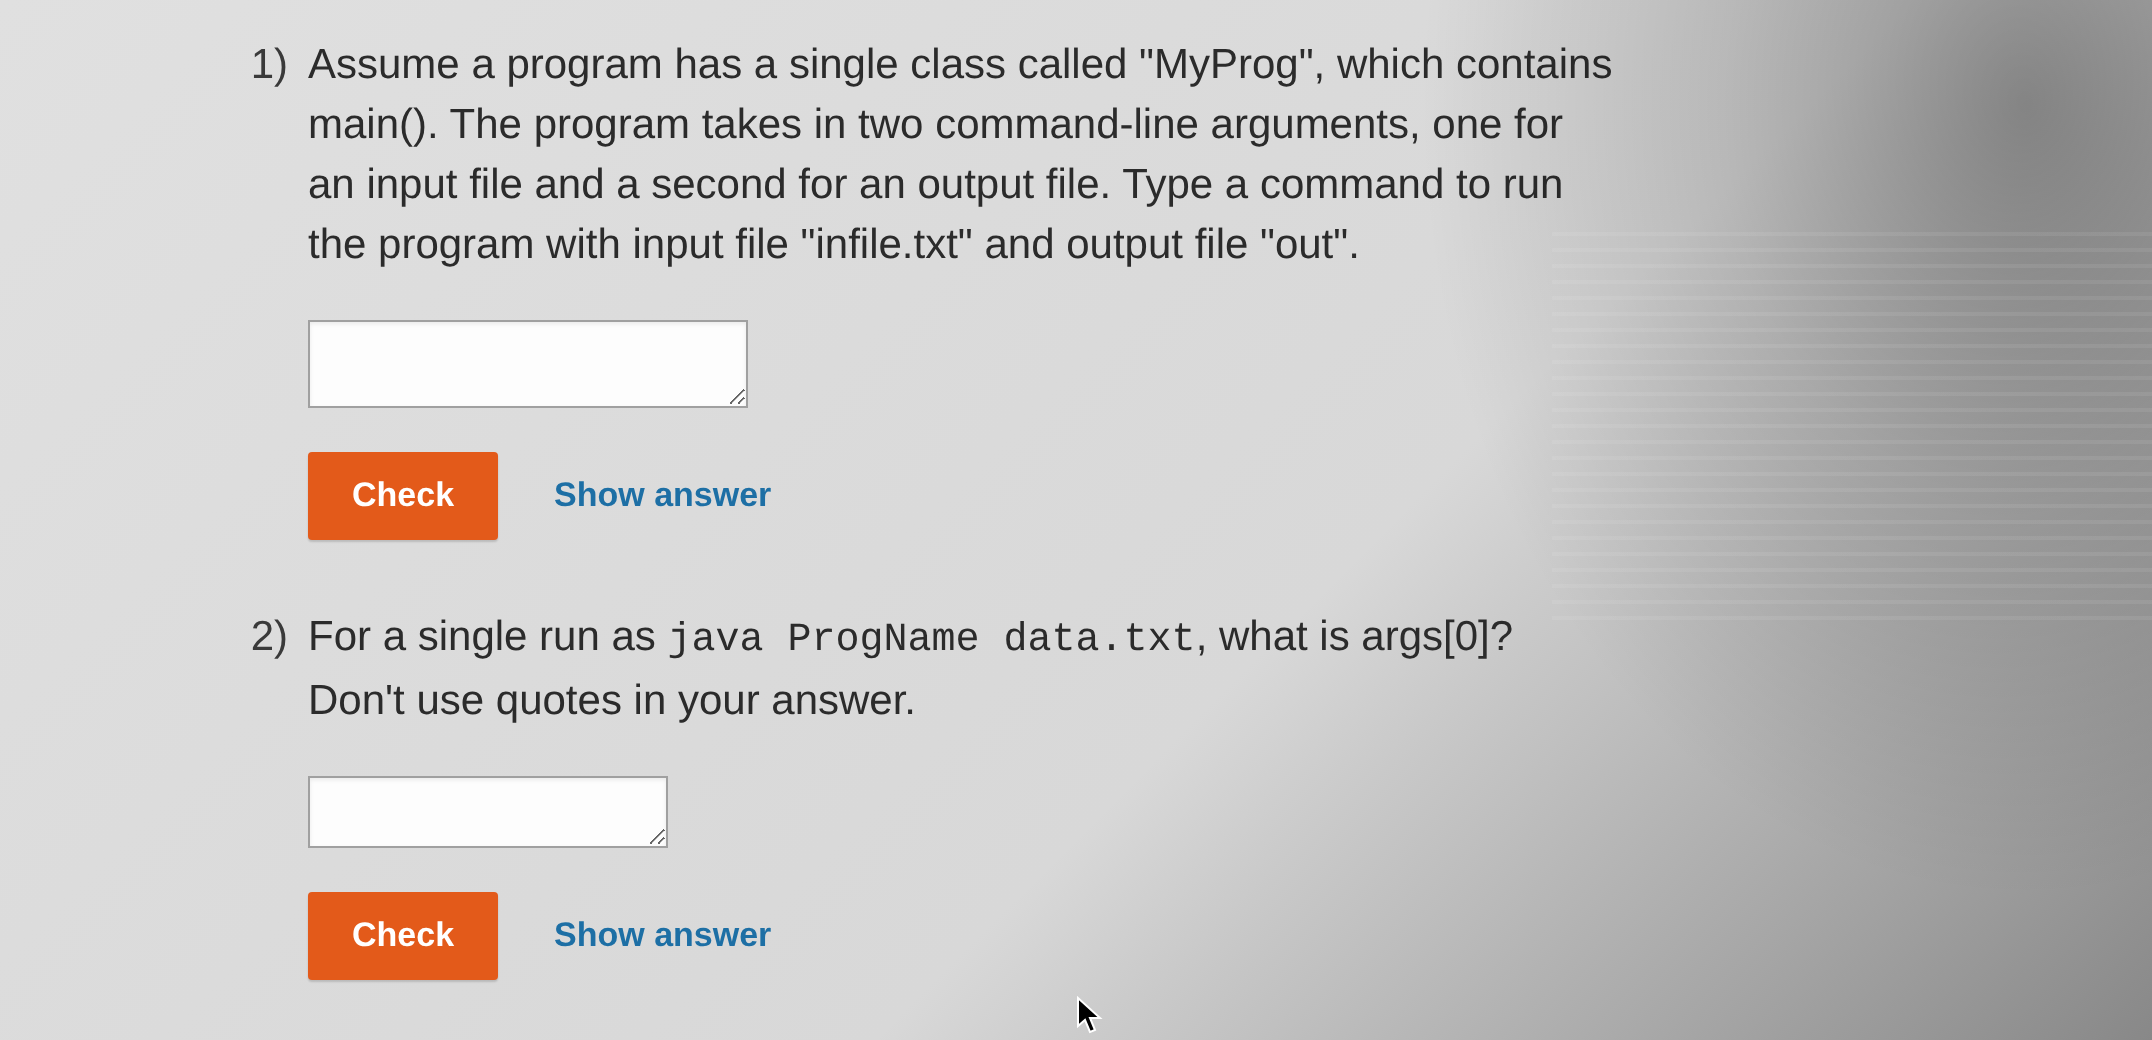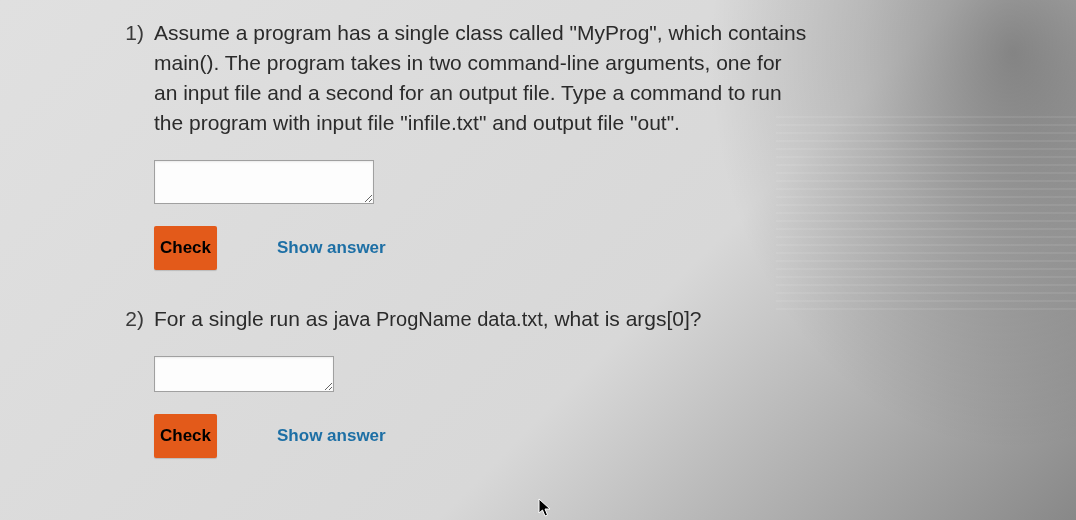--- a/index.html
+++ b/index.html
@@ -45,21 +45,21 @@
       text-align: right;
     }
     .qtext {
       color: #2b2b2b;
       font-size: 21px;
       line-height: 30px;
       max-width: 820px;
     }
     .qtext .line { display: block; }
     code.mono {
-      font-family: Liberation Sans, sans-serif;
+      font-family: Liberation Mono, monospace;
       font-size: 20px;
     }
     .answer-area {
       margin-left: 34px;
       margin-top: 22px;
     }
     textarea.answer-input {
       display: block;
       border: 1px solid #a0a0a0;
       background: #fdfdfd;
@@ -73,38 +73,37 @@
     .q2-input { width: 180px; height: 36px; }
     .button-row {
       margin-left: 34px;
       margin-top: 22px;
       display: flex;
       align-items: center;
       gap: 26px;
     }
     .btn-check {
       background: #e35a1a;
-      color: #000000;
+      color: #ffffff;
       border: none;
-      padding: 12px 6px;
+      padding: 12px 22px;
       font-size: 17px;
       font-weight: bold;
       cursor: pointer;
       border-radius: 2px;
       box-shadow: 0 1px 1px rgba(0,0,0,0.15);
     }
     .link-show {
       color: #1d6fa5;
       background: none;
       border: none;
       font-size: 17px;
       font-weight: bold;
       cursor: pointer;
       padding: 4px 2px;
-      margin-left: 32px;
     }
     .cursor {
       position: absolute;
       left: 538px;
       top: 498px;
       width: 14px;
       height: 20px;
       pointer-events: none;
     }
   </style>
@@ -135,20 +134,21 @@
     </div>
   </div>
 
   <div class="question-block">
     <div class="qrow">
       <div class="qnum">2)</div>
       <div class="qtext">
         <span class="line">
           <span>For a single run as </span><code class="mono">java ProgName data.txt</code><span>, what is args[0]?</span>
         </span>
+        <span class="line">Don't use quotes in your answer.</span>
       </div>
     </div>
     <div class="answer-area">
       <textarea class="answer-input q2-input" style=""></textarea>
     </div>
     <div class="button-row">
       <button class="btn-check">Check</button>
       <button class="link-show">Show answer</button>
     </div>
   </div>

